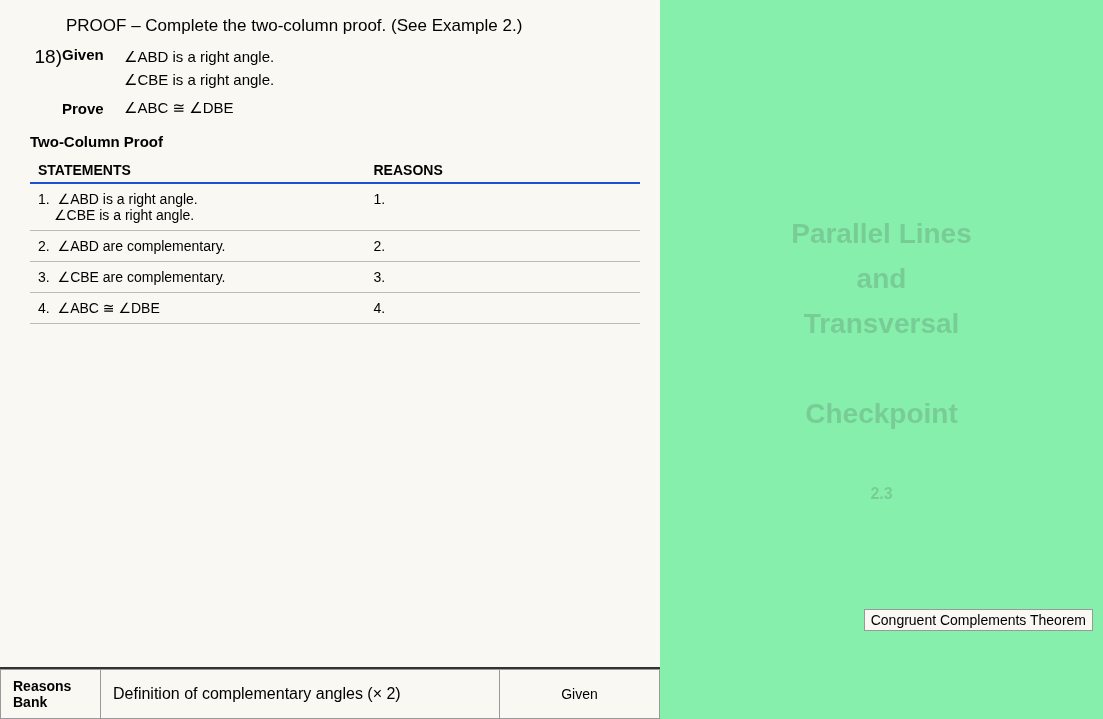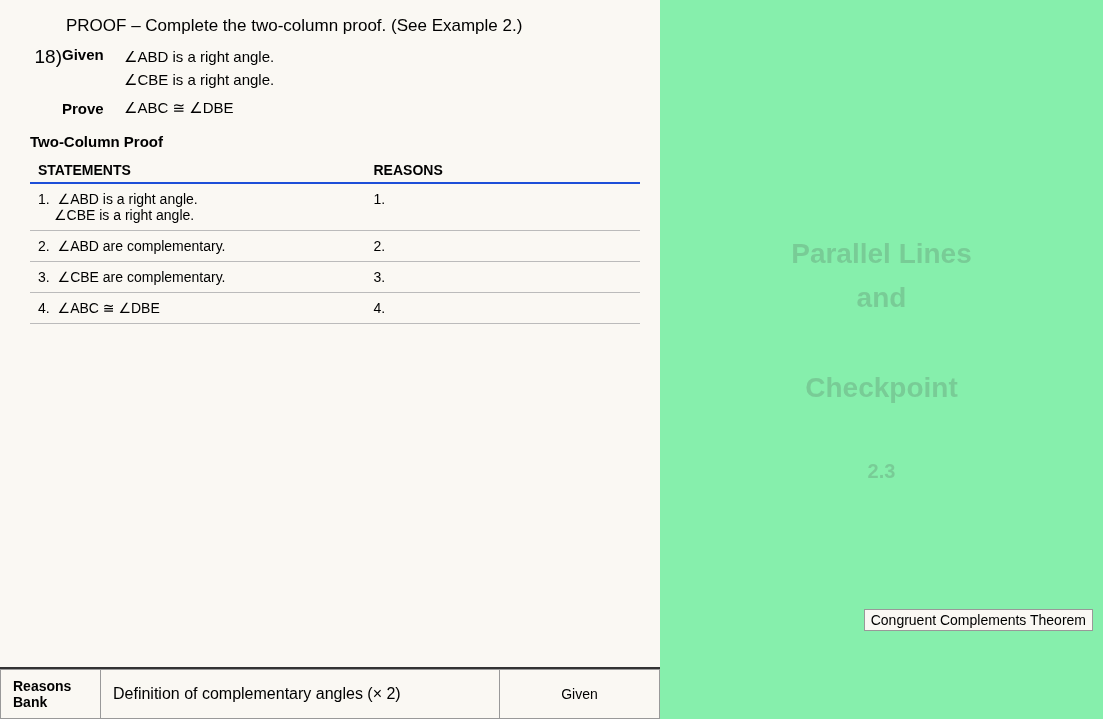--- a/index.html
+++ b/index.html
@@ -208,24 +208,25 @@
       font-family: Arial, sans-serif;
     }
   </style>
 </head>
 <body>
 
 <div class="right-panel-bg">
   <div class="bg-watermark">
     <div>Parallel Lines</div>
     <div>and</div>
+    <div>Transversal</div>
     <br>
     <div>Checkpoint</div>
     <br>
-    <div style="font-size:20px;">2.3</div>
+    <div style="font-size:16px;">2.3</div>
   </div>
 </div>
 
 <div class="main-content">
 
   <div class="proof-header">
     <span>PROOF – Complete the two-column proof. (See Example 2.)</span>
   </div>
 
   <div class="problem-row">

